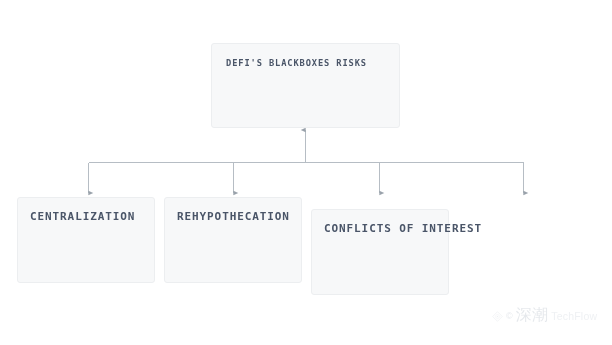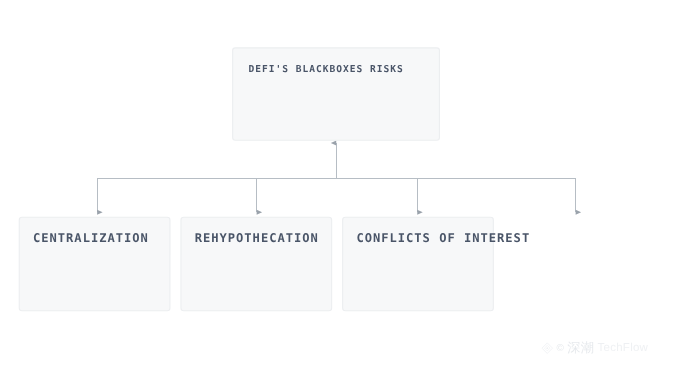--- a/index.html
+++ b/index.html
@@ -65,21 +65,21 @@
     top: 14px;
     font-size: 8.7px;
   }
 
   .child {
     top: 197px;
     height: 86px;
   }
   #node-child-0 { left: 17px;  width: 138px; }
   #node-child-1 { left: 164px; width: 138px; padding-left: 32px; }
-  #node-child-2 { left: 311px; width: 138px; }
+  #node-child-2 { left: 311px; width: 138px; margin-top: 12px; }
   #node-child-3 { left: 457px; width: 138px; }
 
   
   #watermark {
     position: absolute;
     left: 492px;
     top: 311px;
     display: flex;
     align-items: center;
     gap: 3px;
@@ -91,25 +91,25 @@
     height: 11px;
     display: block;
   }
   #watermark .wm-copy {
     font-size: 9px;
     color: #cdd3da;
     line-height: 11px;
     font-family: "Liberation Sans", sans-serif;
   }
   #watermark .wm-cn {
-    font-size: 12px;
+    font-size: 16px;
     color: #cdd3da;
     line-height: 11px;
     letter-spacing: 0.3px;
-    font-family: Liberation Serif, serif;
+    font-family: Liberation Mono, monospace;
   }
   #watermark .wm-en {
     font-size: 10.5px;
     color: #dfe3e8;
     line-height: 11px;
     letter-spacing: 0.2px;
     font-family: "Liberation Sans", sans-serif;
   }
 </style>
 </head>

